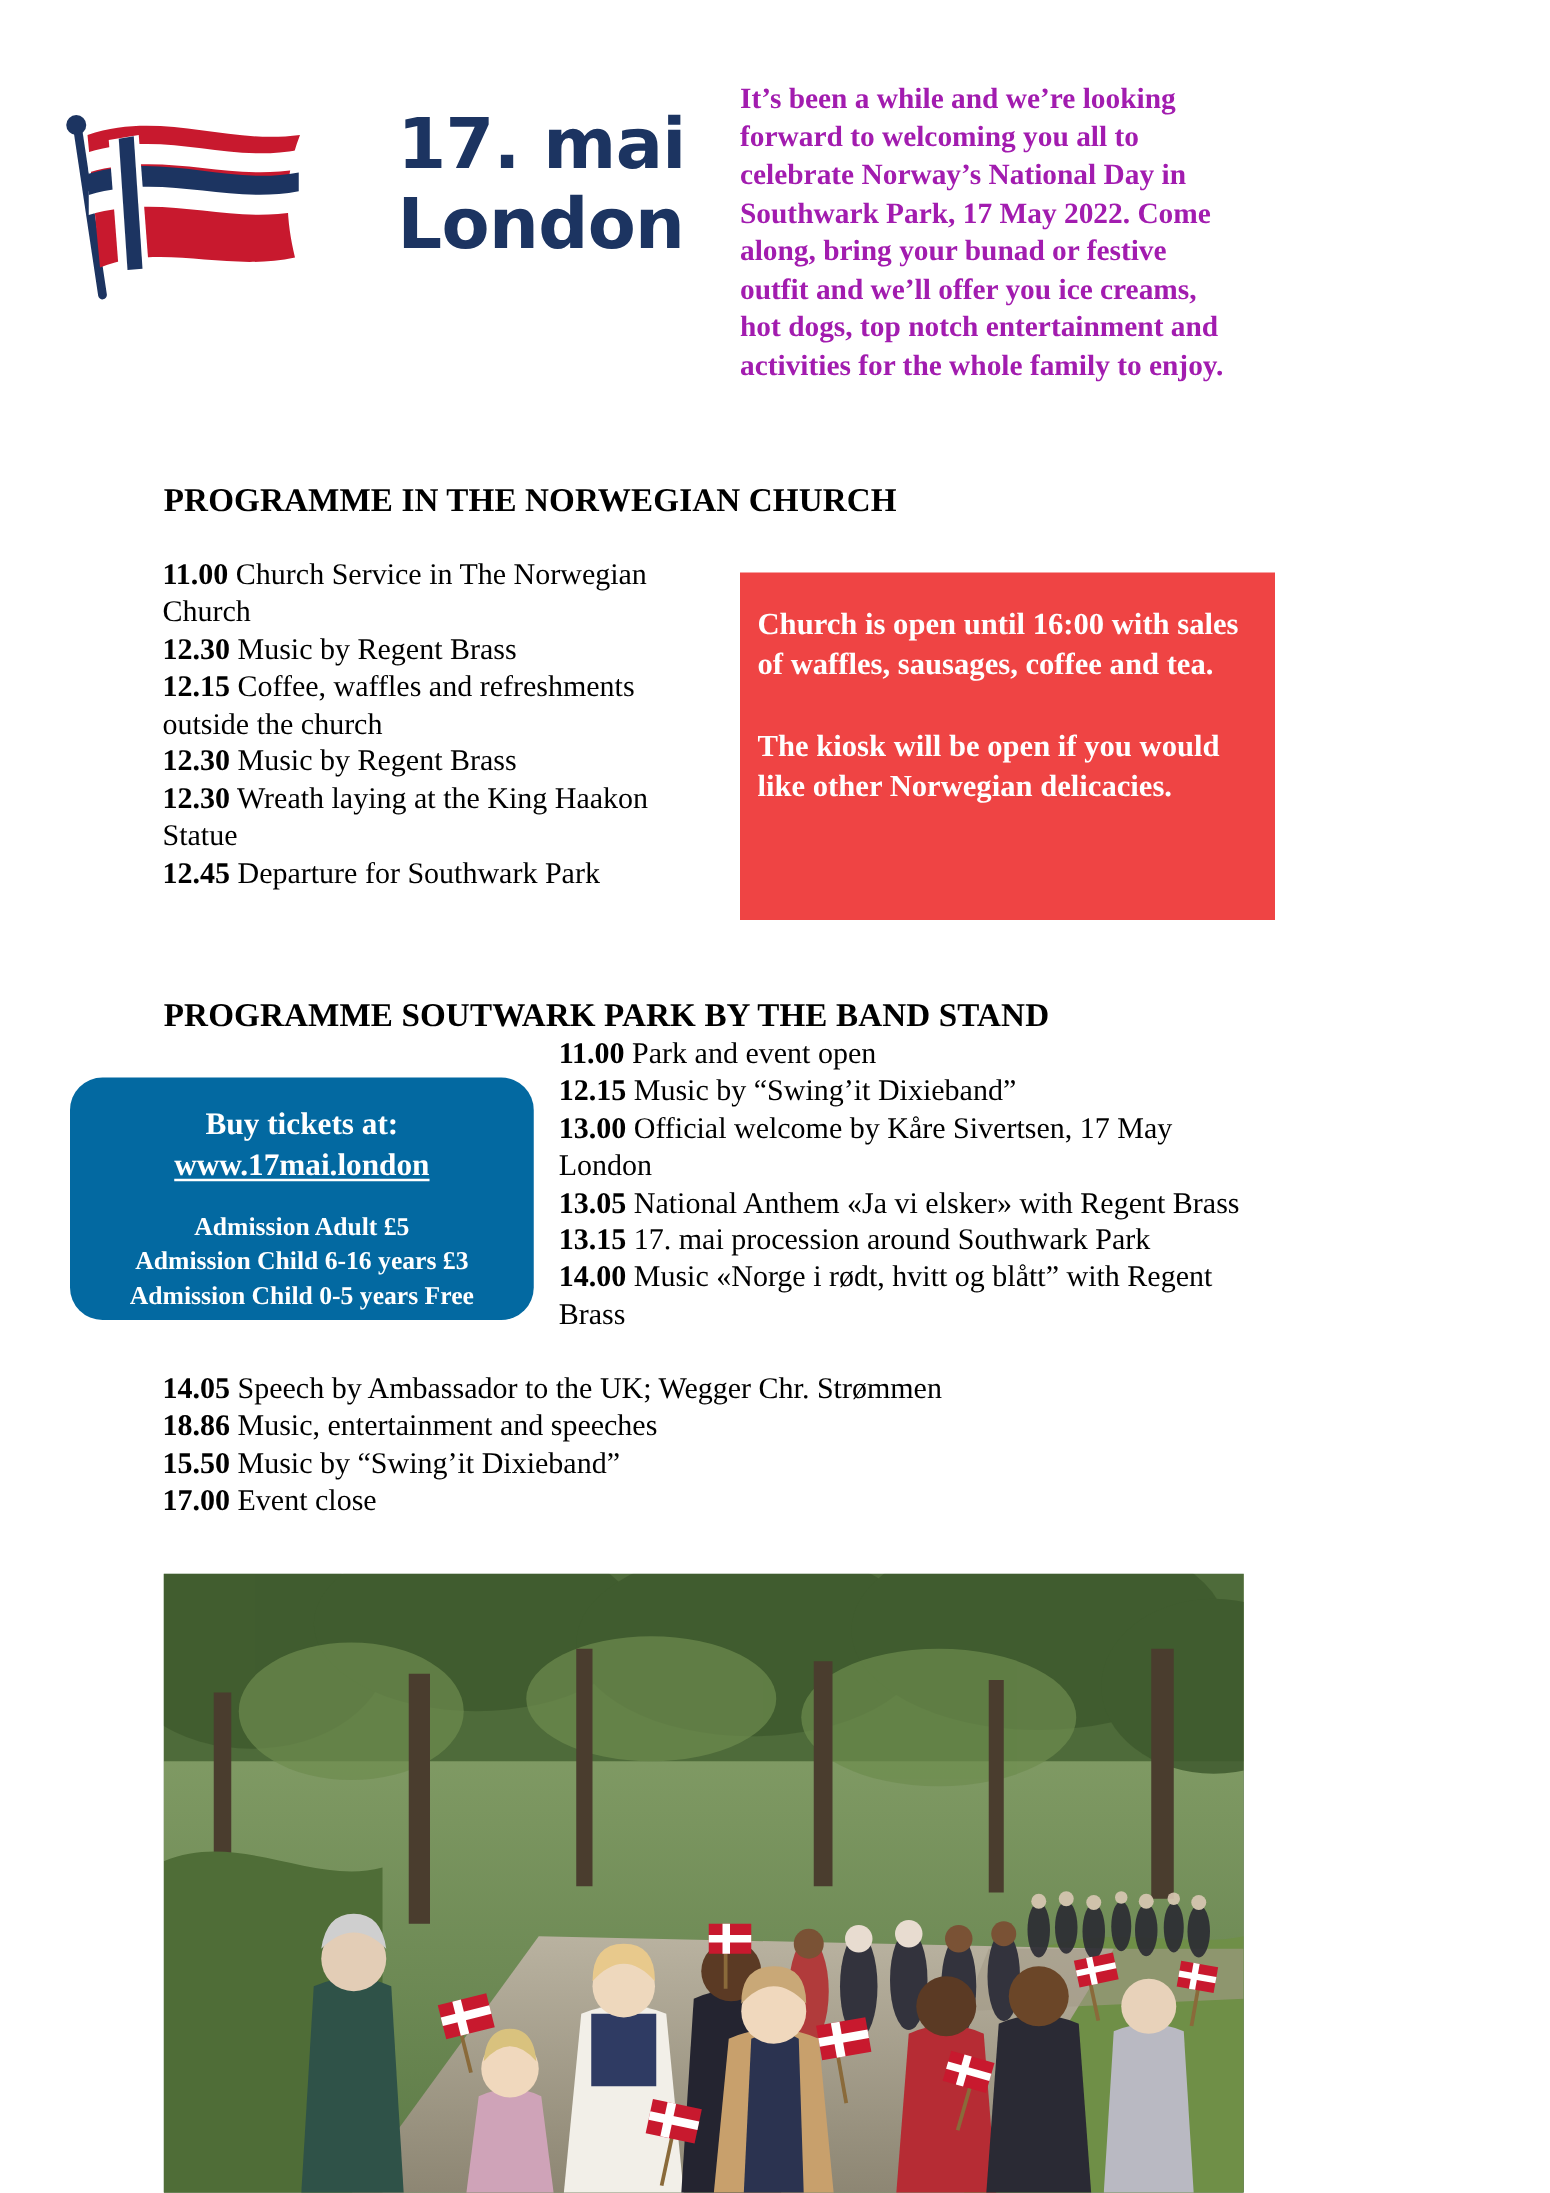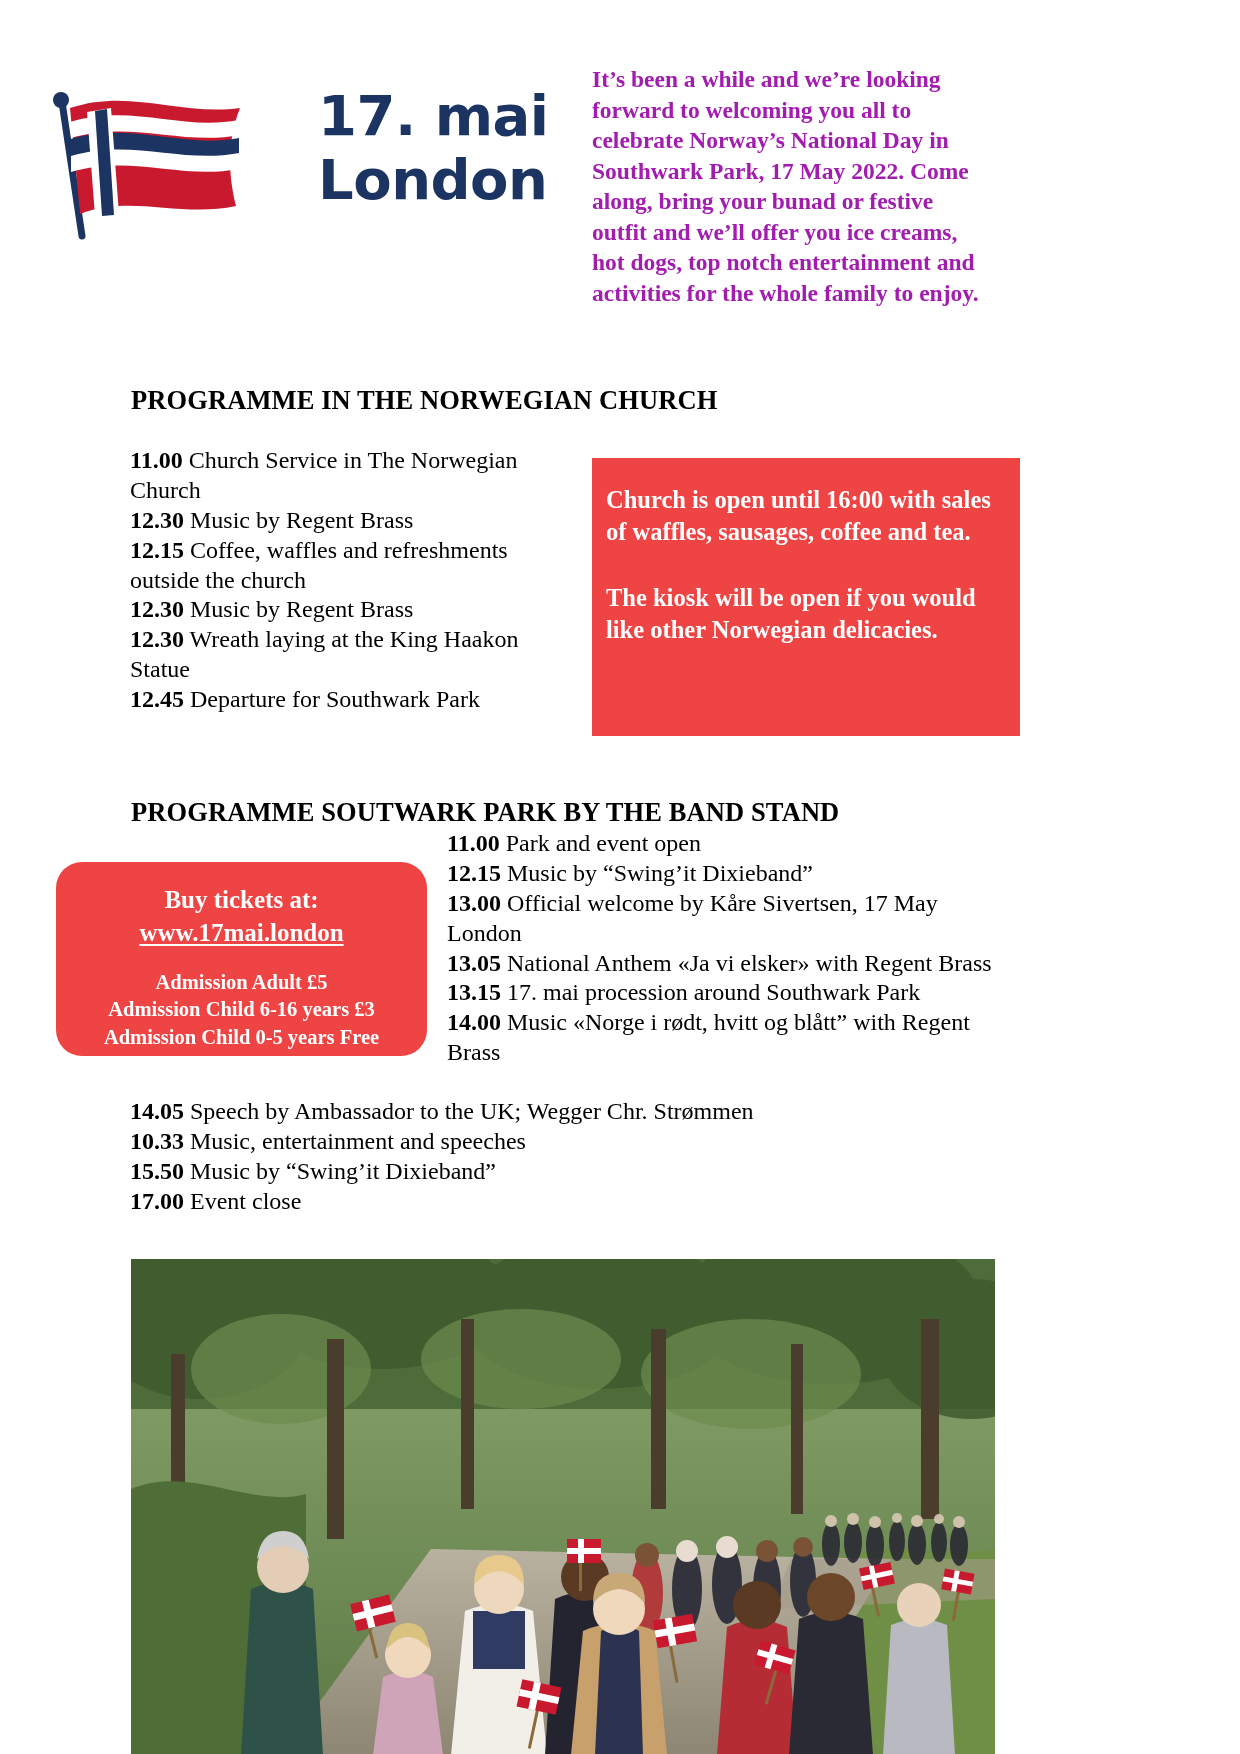--- a/index.html
+++ b/index.html
@@ -99,21 +99,21 @@
     line-height: 1.30;
   }
   .info-box p.gap { margin-top: 34px; }
 
   
   .tickets-box {
     position: absolute;
     left: 56px; top: 862px;
     width: 371px;
     height: 194px;
-    background: #ef4444;
+    background: #0369a1;
     border-radius: 26px;
     color: #ffffff;
     text-align: center;
     box-sizing: border-box;
     padding-top: 22px;
   }
   .tickets-box .buy {
     font-size: 25px;
     font-weight: 700;
     line-height: 1.30;
@@ -227,21 +227,21 @@
   <span class="ln"><span class="t">11.00</span><span> Park and event open</span></span>
   <span class="ln"><span class="t">12.15</span><span> Music by “Swing’it Dixieband”</span></span>
   <span class="ln"><span class="t">13.00</span><span> Official welcome by Kåre Sivertsen, 17 May London</span></span>
   <span class="ln"><span class="t">13.05</span><span> National Anthem «Ja vi elsker» with Regent Brass</span></span>
   <span class="ln"><span class="t">13.15</span><span> 17. mai procession around Southwark Park</span></span>
   <span class="ln"><span class="t">14.00</span><span> Music «Norge i rødt, hvitt og blått” with Regent Brass</span></span>
 </div>
 
 <div class="park-full">
   <span class="ln"><span class="t">14.05</span><span> Speech by Ambassador to the UK; Wegger Chr. Strømmen</span></span>
-  <span class="ln"><span class="t">10.33</span><span> Music, entertainment and speeches</span></span>
+  <span class="ln"><span class="t">18.86</span><span> Music, entertainment and speeches</span></span>
   <span class="ln"><span class="t">15.50</span><span> Music by “Swing’it Dixieband”</span></span>
   <span class="ln"><span class="t">17.00</span><span> Event close</span></span>
 </div>
 
 <div class="photo">
   <svg viewBox="0 0 864 496" width="864" height="496" aria-hidden="true">
     <defs>
       <linearGradient id="skyg" x1="0" y1="0" x2="0" y2="1">
         <stop offset="0" stop-color="#8ea770"></stop>
           <stop offset="1" stop-color="#5c7a46"></stop>

